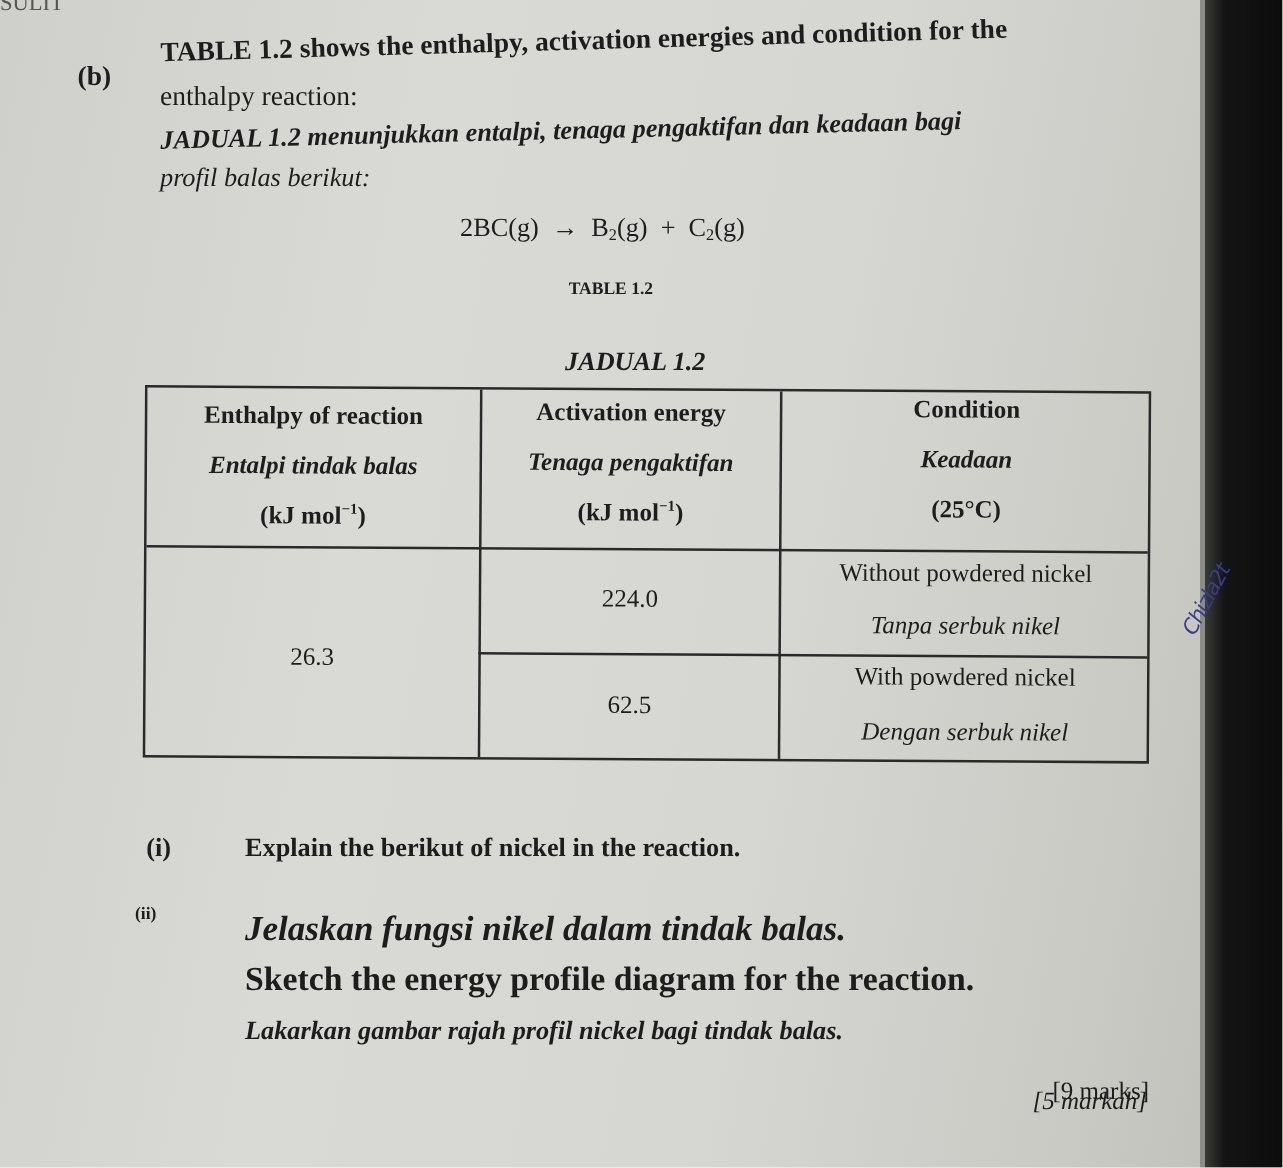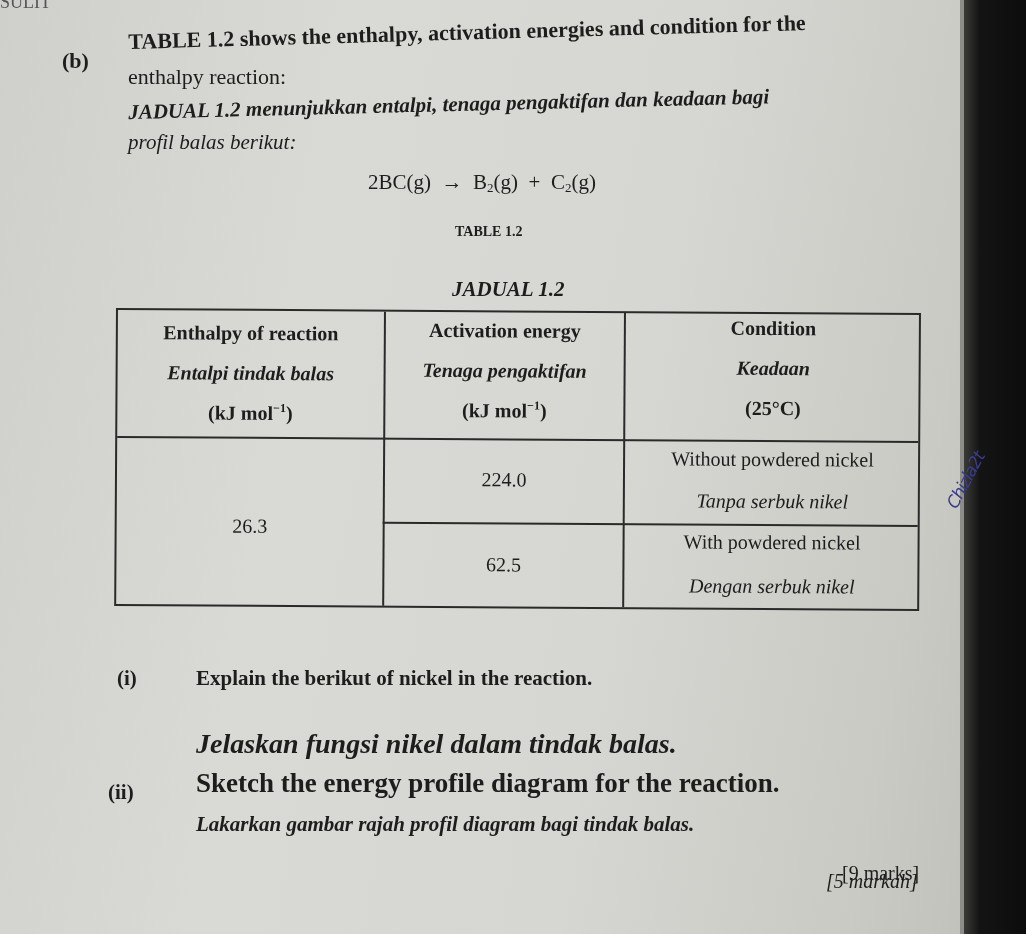--- a/index.html
+++ b/index.html
@@ -102,18 +102,18 @@
     <span class="l ital">Dengan serbuk nikel</span>
   </div>
 </div>
 
 <div class="sig">Chizla2t</div>
 
 <div class="abs bold" style="left:117px; top:666px; font-size:21px;">(i)</div>
 <div class="abs bold" style="left:196px; top:666px; font-size:21px;">Explain the berikut of nickel in the reaction.</div>
 <div class="abs bold ital" style="left:196px; top:728px; font-size:28px;">Jelaskan fungsi nikel dalam tindak balas.</div>
 
-<div class="abs bold" style="left:108px; top:780px; font-size:21px;">(ii)</div>
+<div class="abs bold" style="left:108px; top:724px; font-size:14px;">(ii)</div>
 <div class="abs bold" style="left:196px; top:768px; font-size:27px;">Sketch the energy profile diagram for the reaction.</div>
-<div class="abs bold ital" style="left:196px; top:812px; font-size:21px;">Lakarkan gambar rajah profil diagram bagi tindak balas.</div>
+<div class="abs bold ital" style="left:196px; top:812px; font-size:21px;">Lakarkan gambar rajah profil nickel bagi tindak balas.</div>
 
 <div class="abs" style="left:842px; top:862px; font-size:20px;"><span>[9 marks]</span></div>
 <div class="abs" style="left:826px; top:870px; font-size:20px;"><span class="ital">[5 markah]</span></div>
 
 </body></html>

